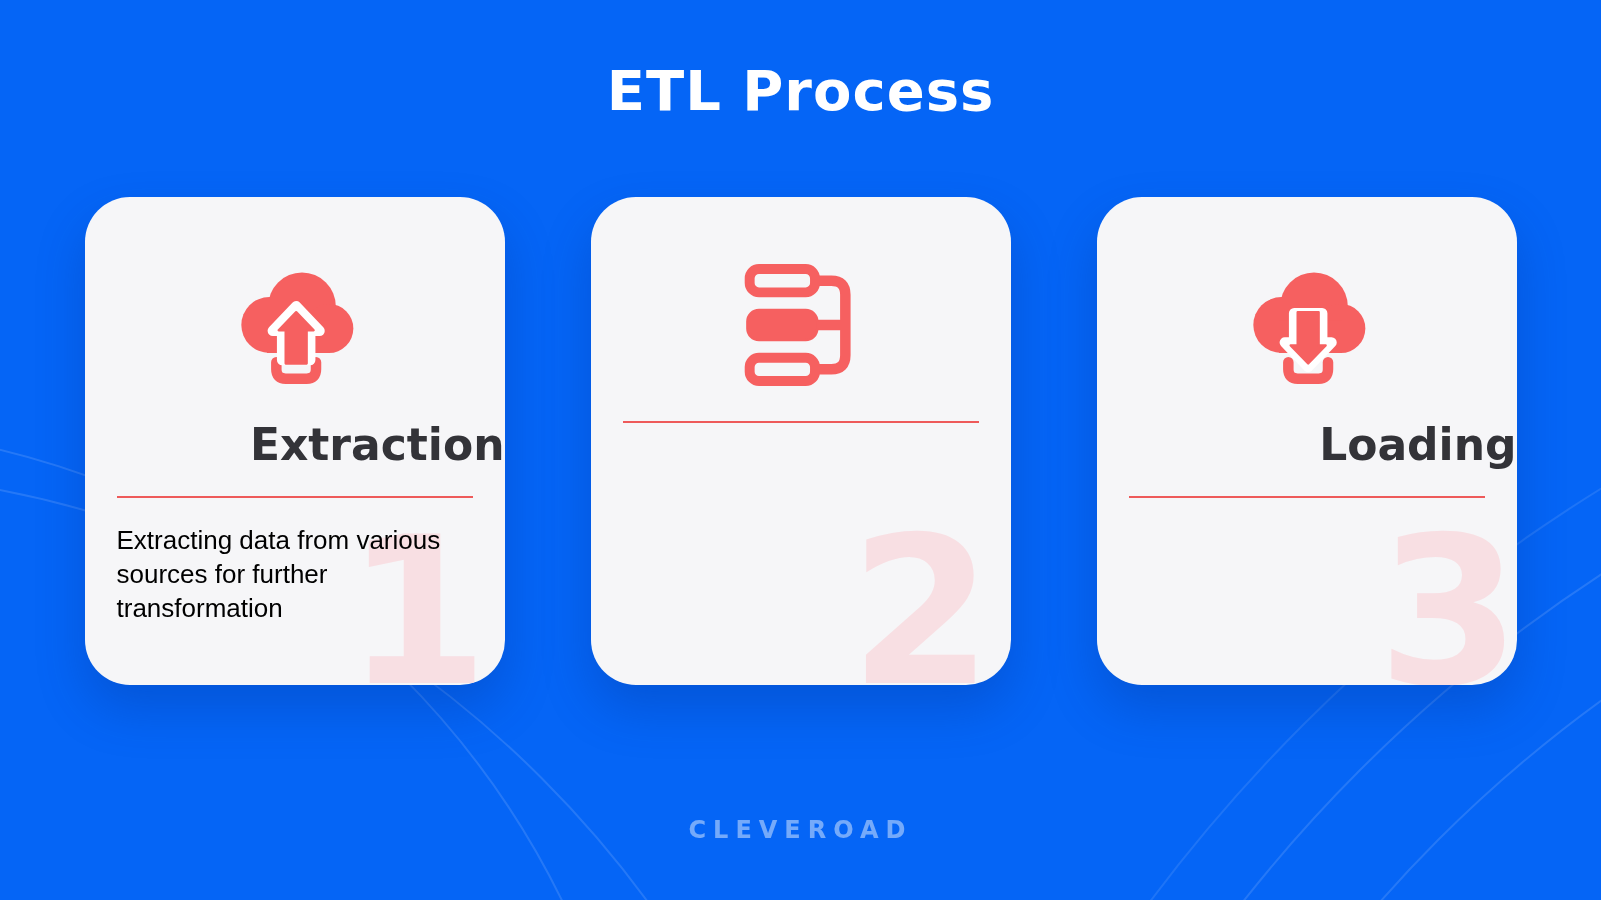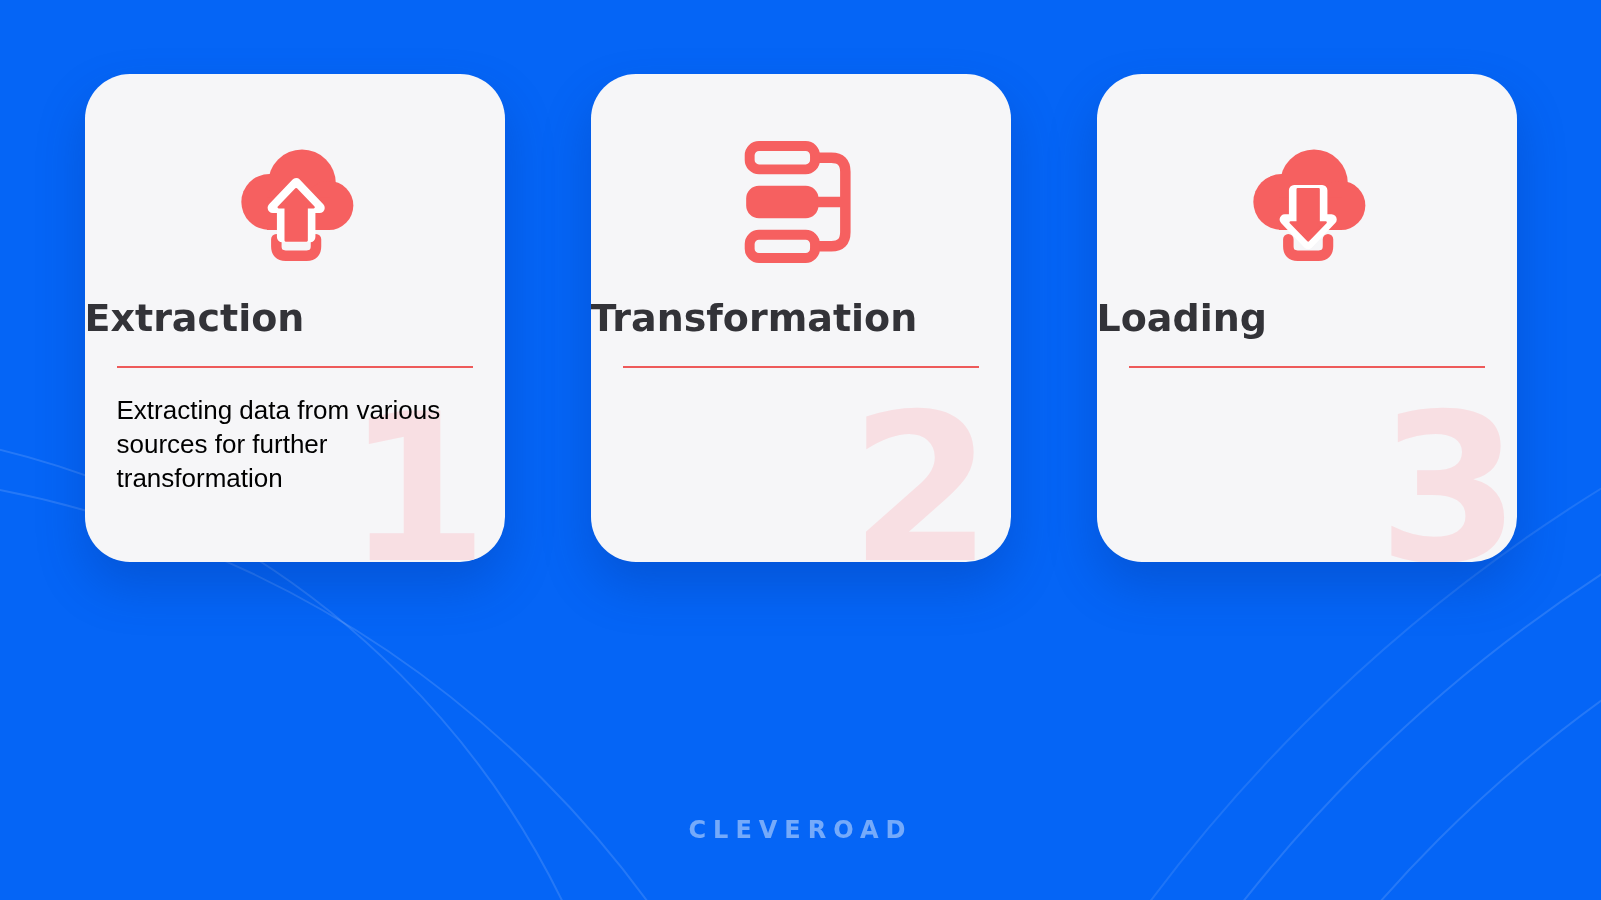--- a/index.html
+++ b/index.html
@@ -80,22 +80,22 @@
     display: flex;
     align-items: center;
     justify-content: center;
   }
   .icon-wrap svg { width: 140px; height: 140px; }
 
   .card-title {
     position: relative;
     z-index: 1;
     margin-top: 24px;
-    text-align: left;
-    font-size: 38px;
+    text-align: right;
+    font-size: 44px;
     font-weight: bold;
     color: #333338;
   }
 
   .divider {
     position: relative;
     z-index: 1;
     margin: 26px 32px 0 32px;
     height: 2px;
     background: #EE5A5A;
@@ -129,20 +129,21 @@
 <body>
 
 <div class="page">
 
   <div class="arc arc1"></div>
   <div class="arc arc2"></div>
   <div class="arc arc3"></div>
   <div class="arc arc4"></div>
   <div class="arc arc5"></div>
 
+  <h1 class="page-title">ETL Process</h1>
 
   <div class="cards-row">
 
     <div class="card">
       <div class="watermark wm-1">1</div>
       <div class="icon-wrap">
         <svg viewBox="0 0 120 120">
           <g fill="#F66060">
             <circle cx="38" cy="60" r="24"></circle>
             <circle cx="66" cy="44" r="29"></circle>
@@ -162,21 +163,20 @@
     <div class="card">
       <div class="watermark wm-2">2</div>
       <div class="icon-wrap">
         <svg viewBox="0 0 120 120">
           <path d="M70 22 L86 22 Q98 22 98 34 L98 86 Q98 98 86 98 L70 98 M72 60 L98 60" fill="none" stroke="#F66060" stroke-width="9" stroke-linecap="round"></path>
           <rect x="16" y="12" width="56" height="20" rx="8" fill="#F6F6F8" stroke="#F66060" stroke-width="8.5"></rect>
           <rect x="14" y="47" width="60" height="26" rx="10" fill="#F66060" stroke="#F66060" stroke-width="2"></rect>
           <rect x="16" y="88" width="56" height="20" rx="8" fill="#F6F6F8" stroke="#F66060" stroke-width="8.5"></rect>
         </svg>
       </div>
-      <h2 class="card-title">Transformation</h2>
       <div class="divider"></div>
     </div>
 
     <div class="card">
       <div class="watermark wm-3">3</div>
       <div class="icon-wrap">
         <svg viewBox="0 0 120 120">
           <g fill="#F66060">
             <circle cx="38" cy="60" r="24"></circle>
             <circle cx="66" cy="44" r="29"></circle>

